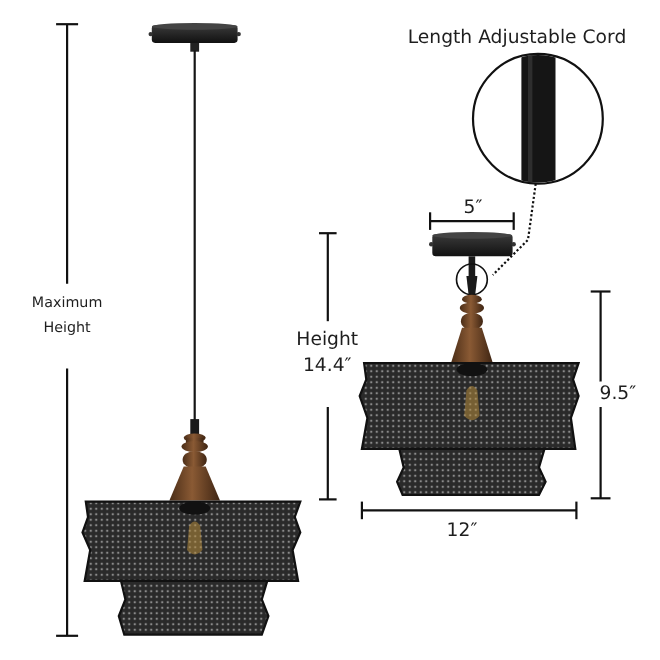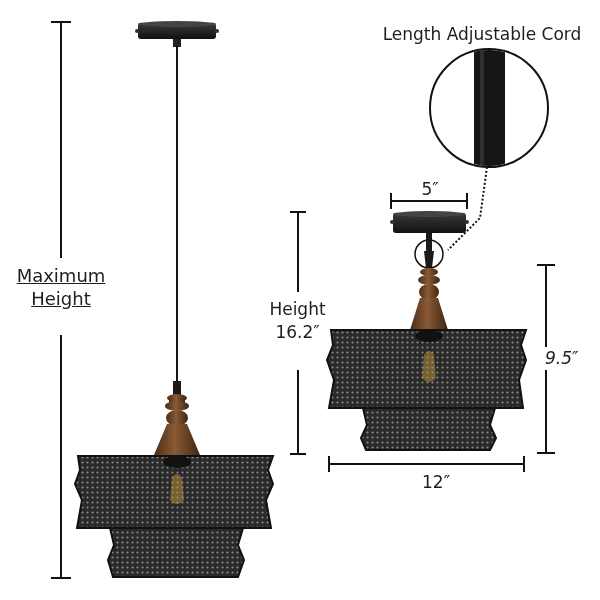--- a/index.html
+++ b/index.html
@@ -119,29 +119,29 @@
     <line x1="537" y1="453" x2="555" y2="453"></line>
   </g>
 
   <g stroke="#111" stroke-width="2">
     <line x1="329" y1="464" x2="524" y2="464"></line>
     <line x1="329" y1="456" x2="329" y2="472"></line>
     <line x1="524" y1="456" x2="524" y2="472"></line>
   </g>
 </svg>
 
-<div class="label plain" style="left:376px; top:23px; width:212px; font-size:17px;">Length Adjustable Cord</div>
+<div class="label plain" style="left:364px; top:23px; width:212px; font-size:17px;">Length Adjustable Cord</div>
 
-<div class="label" style="left:8px; top:264px; width:106px; font-size:18px; line-height:23px;text-decoration:underline;">
+<div class="label" style="left:8px; top:264px; width:106px; font-size:13px; line-height:23px;">
   <div>Maximum</div>
   <div>Height</div>
 </div>
 
 <div class="label" style="left:250px; top:298px; width:95px; font-size:17px; line-height:23px; background:transparent;">
   <div>Height</div>
-  <div>16.2″</div>
+  <div>14.4″</div>
 </div>
 
 <div class="label plain" style="left:410px; top:178px; width:40px; font-size:17px;">5″</div>
 
-<div class="label" style="left:545px; top:347px; width:40px; font-size:17px; text-align:left;font-style:italic;">9.5″</div>
+<div class="label" style="left:545px; top:347px; width:40px; font-size:17px; text-align:left;">9.5″</div>
 
-<div class="label plain" style="left:414px; top:471px; width:44px; font-size:17px;">12″</div>
+<div class="label plain" style="left:398px; top:471px; width:44px; font-size:17px;">12″</div>
 
 </body></html>

